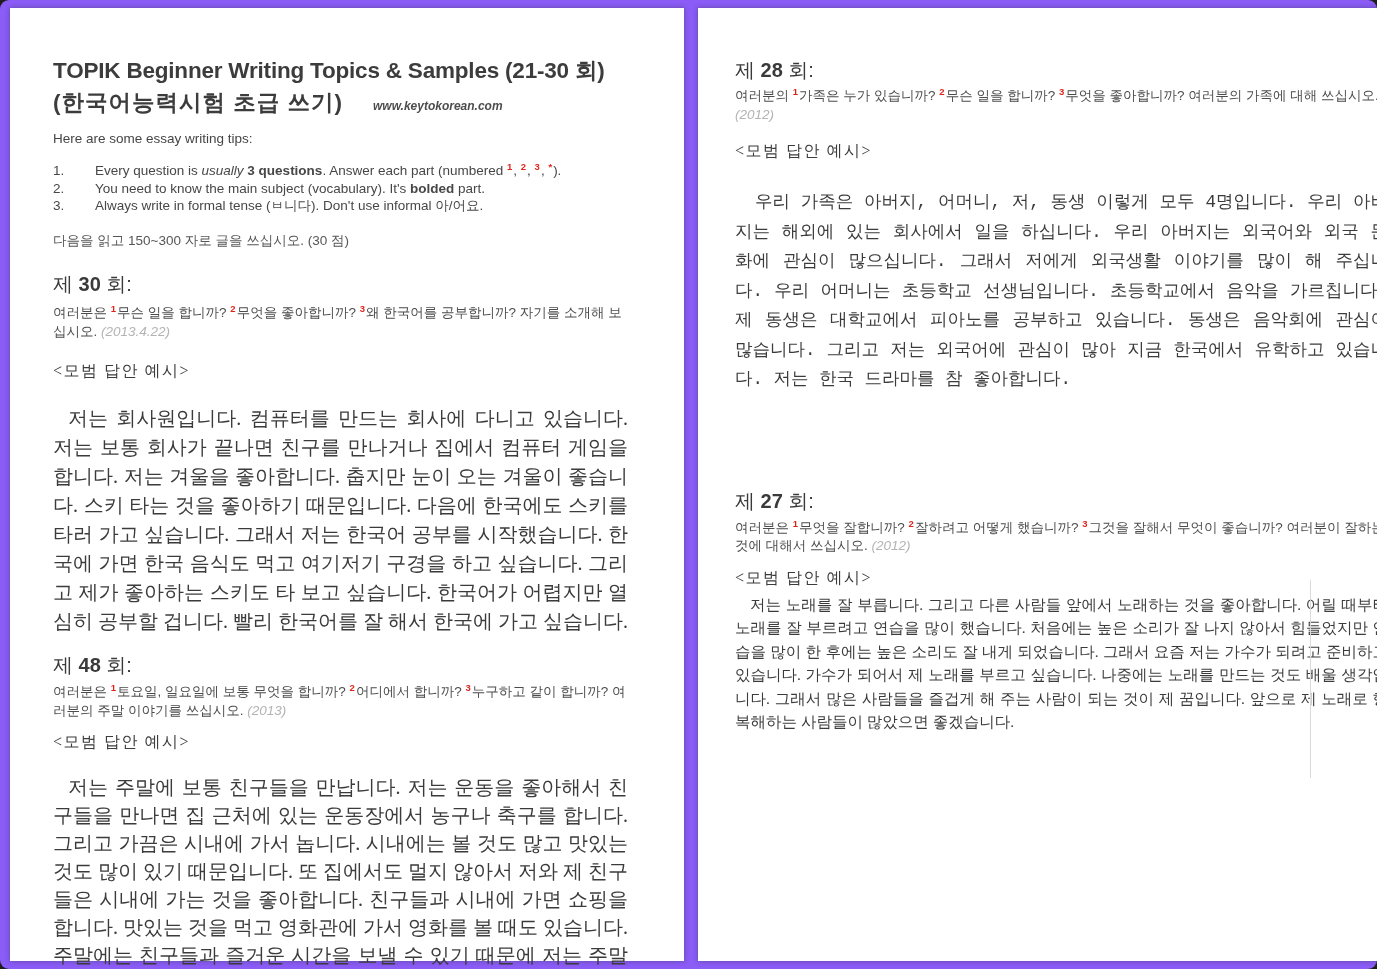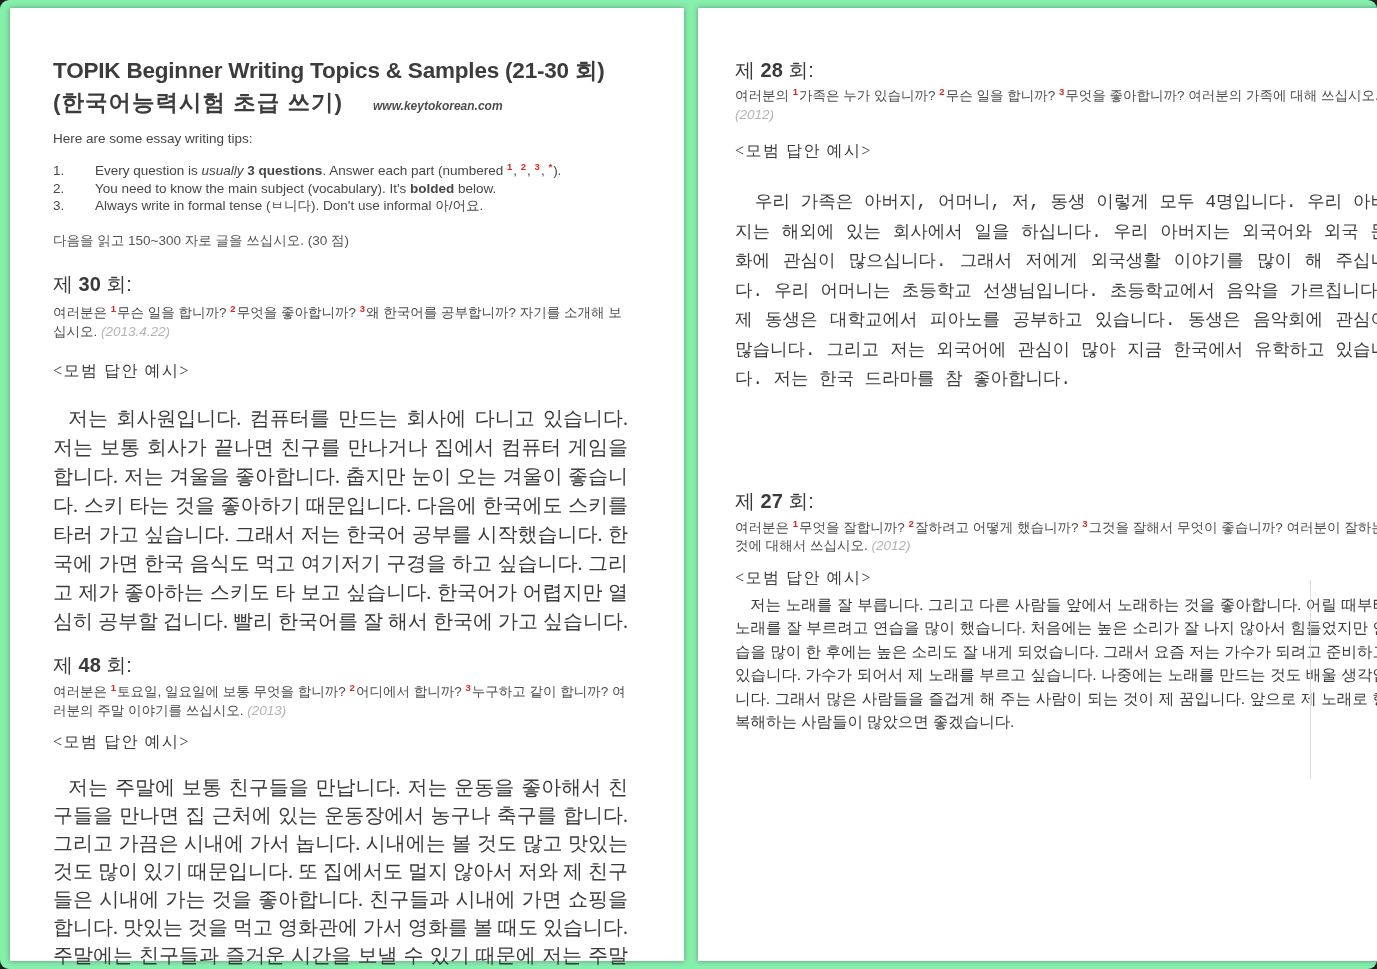--- a/index.html
+++ b/index.html
@@ -5,21 +5,21 @@
   html, body {
     margin: 0; padding: 0;
     width: 1377px; height: 969px;
     background: #1e1e1e;
     overflow: hidden;
     font-family: "Liberation Sans", "DejaVu Sans", sans-serif;
   }
   .viewer {
     position: absolute; inset: 0;
     width: 1377px; height: 969px;
-    background: #86efac;
+    background: #8b5cf6;
     border-radius: 9px;
     overflow: hidden;
   }
   .page {
     position: absolute;
     top: 8px; height: 953px;
     background: #ffffff;
     box-sizing: border-box;
     box-shadow: 0 0 5px rgba(40,45,60,0.45);
   }
@@ -136,21 +136,21 @@
 
     <p class="tips-intro">Here are some essay writing tips:</p>
 
     <div class="tips-list">
       <div class="tip-row">
         <span class="tip-num">1.</span>
         <span class="tip-text"><span>Every question is </span><em class="it">usually</em><span> </span><b class="bd">3 questions</b><span>. Answer each part (numbered </span><span class="sup">1</span><span>, </span><span class="sup">2</span><span>, </span><span class="sup">3</span><span>, </span><span class="sup">*</span><span>).</span></span>
       </div>
       <div class="tip-row">
         <span class="tip-num">2.</span>
-        <span class="tip-text"><span>You need to know the main subject (vocabulary). It's </span><b class="bd">bolded</b><span> below.</span></span>
+        <span class="tip-text"><span>You need to know the main subject (vocabulary). It's </span><b class="bd">bolded</b><span> part.</span></span>
       </div>
       <div class="tip-row">
         <span class="tip-num">3.</span>
         <span class="tip-text"><span>Always write in formal tense (ㅂ니다). Don't use informal 아/어요.</span></span>
       </div>
     </div>
 
     <p class="instruction">다음을 읽고 150~300 자로 글을 쓰십시오. (30 점)</p>
 
     <div class="section section-30">

